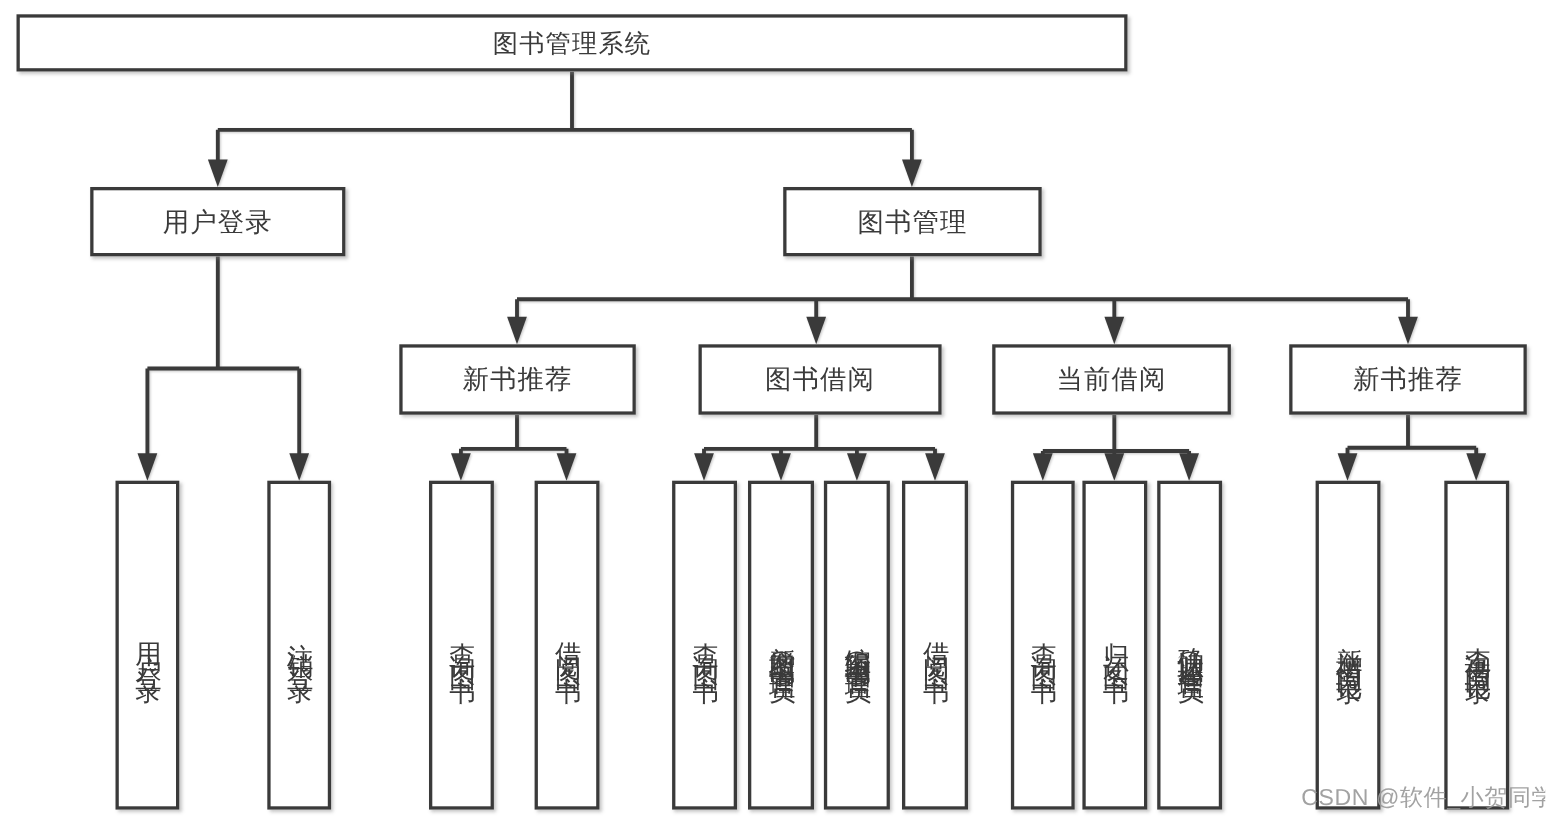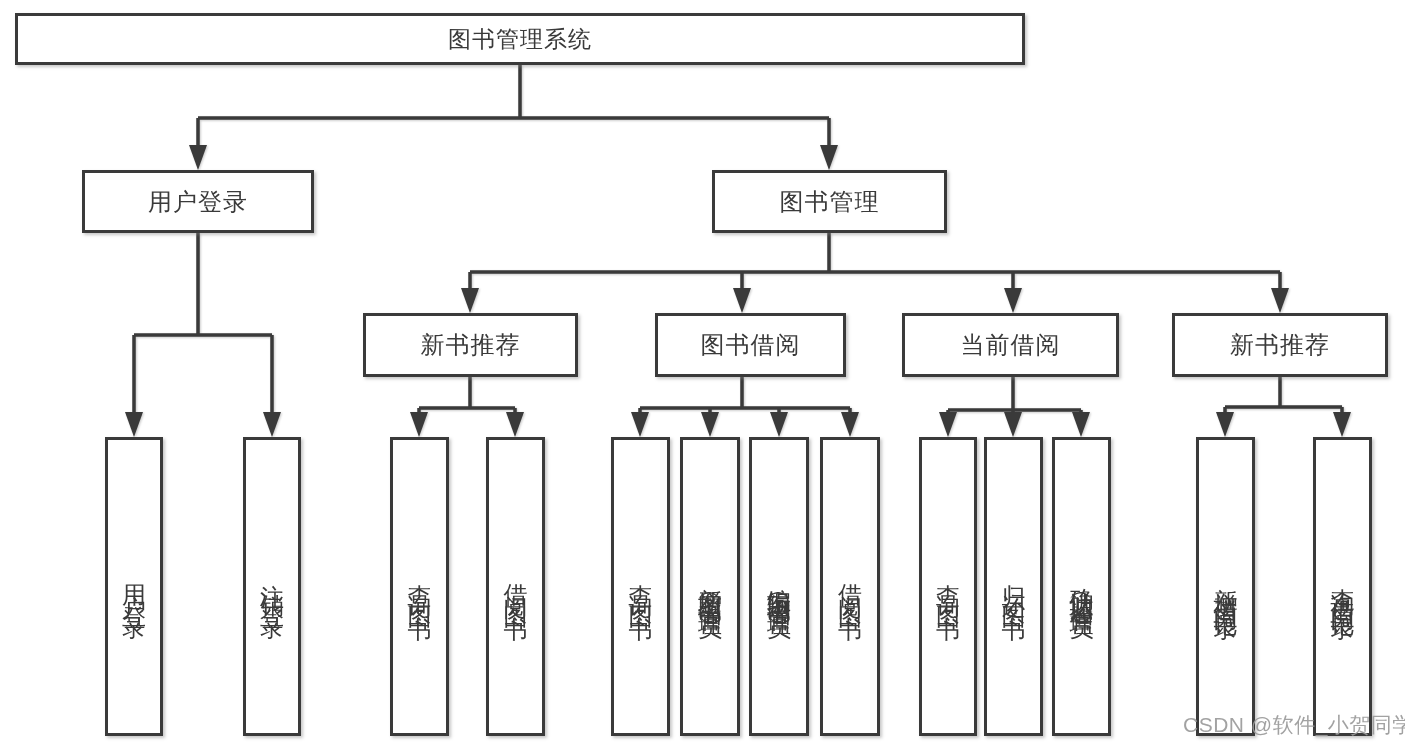--- a/index.html
+++ b/index.html
@@ -118,21 +118,21 @@
   <div class="box" style="left:82px; top:170px; width:232px; height:63px;">
     <span class="hlabel">用户登录</span>
   </div>
   <div class="box" style="left:712px; top:170px; width:235px; height:63px;">
     <span class="hlabel">图书管理</span>
   </div>
 
   <div class="box" style="left:363px; top:313px; width:215px; height:64px;">
     <span class="hlabel">新书推荐</span>
   </div>
-  <div class="box" style="left:635px; top:313px; width:191px; height:64px;margin-left:20px;">
+  <div class="box" style="left:635px; top:313px; width:221px; height:64px;">
     <span class="hlabel">图书借阅</span>
   </div>
   <div class="box" style="left:902px; top:313px; width:217px; height:64px;">
     <span class="hlabel">当前借阅</span>
   </div>
   <div class="box" style="left:1172px; top:313px; width:216px; height:64px;">
     <span class="hlabel">新书推荐</span>
   </div>
 
   <div class="box leaf" style="left:105px; width:58px;">

